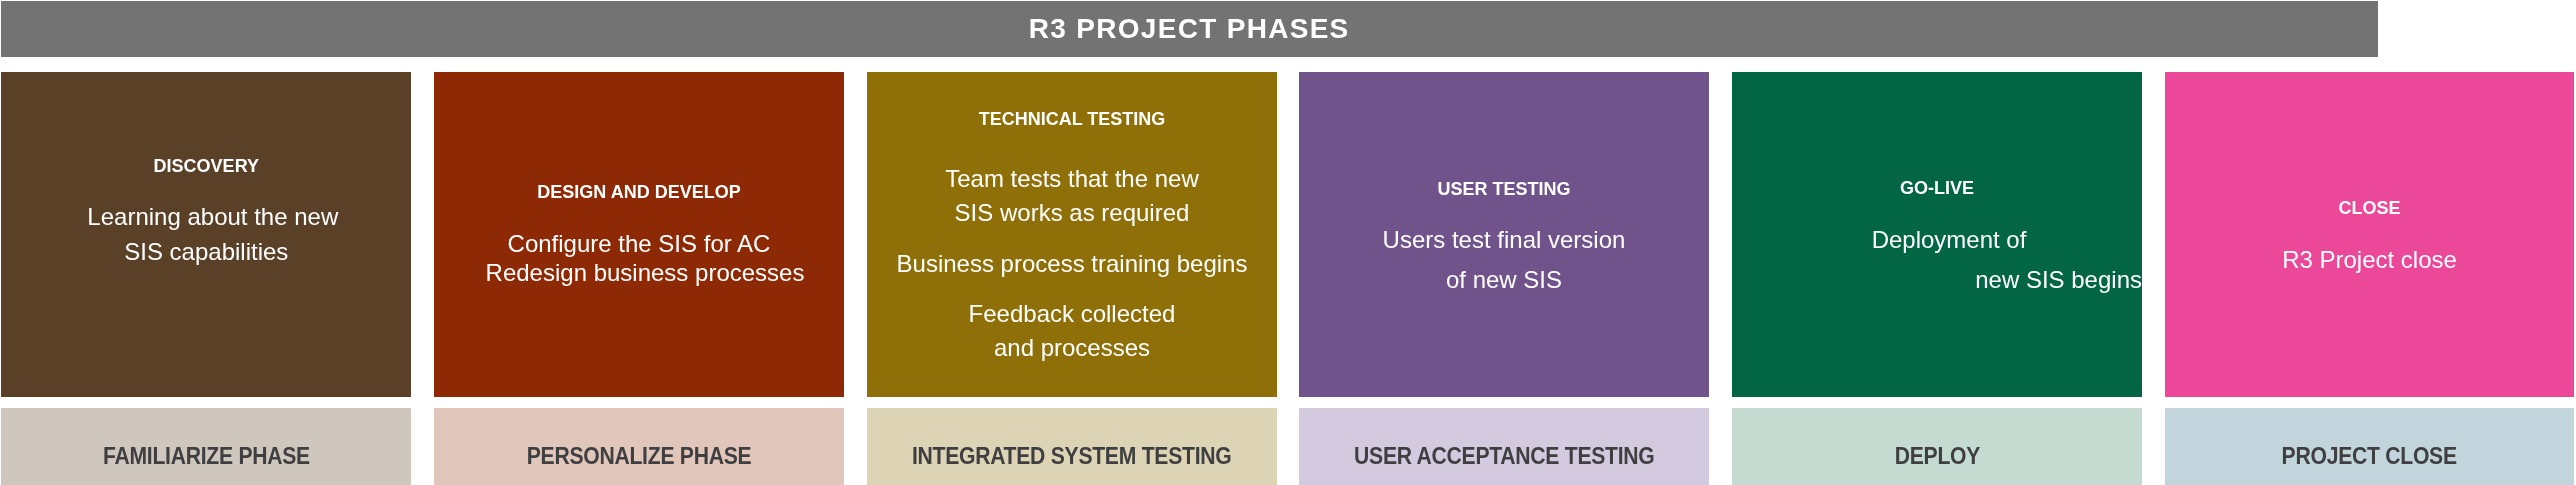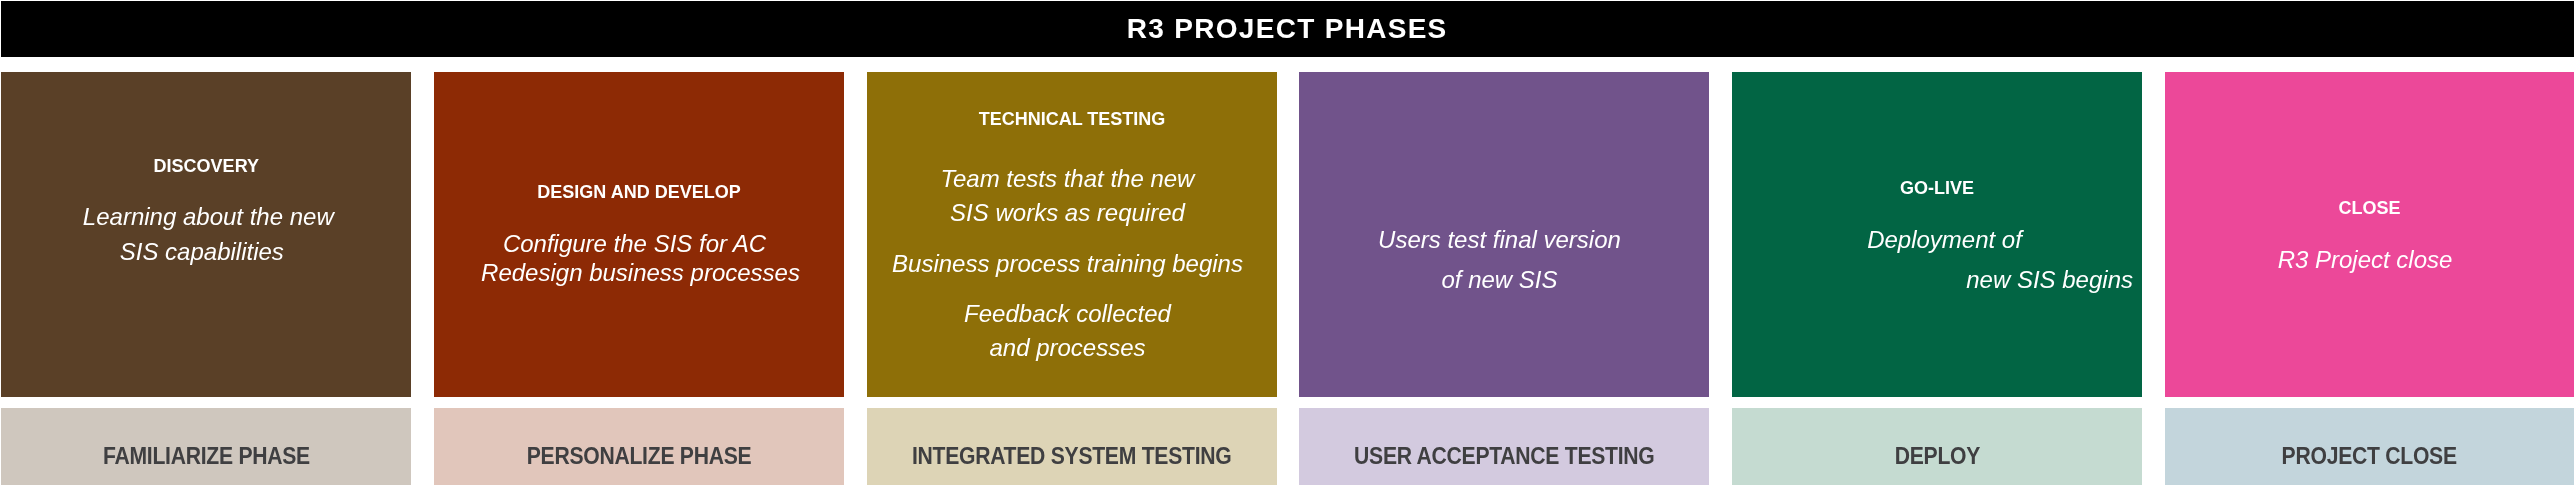--- a/index.html
+++ b/index.html
@@ -1,25 +1,25 @@
 <!DOCTYPE html>
 <html style="font-size:10.7px"><head>
 <meta charset="utf-8">
 <style>
   html, body { margin: 0; padding: 0; background: #ffffff; }
   body { width: 2576px; height: 485px; position: relative; overflow: hidden;
          font-family: "Liberation Sans", "DejaVu Sans", sans-serif; }
-  .top-bar { position: absolute; left: 0.7px; top: 0.7px; width: 2573px; height: 56px;
-             background: #000000; display: flex; align-items: center; justify-content: center; }
+  .top-bar { position: absolute; left: 0.7px; top: 0.7px; width: 2377px; height: 56px;
+             background: #737373; display: flex; align-items: center; justify-content: center; }
   .top-bar .title { color: #ffffff; font-weight: bold; font-size: 28px; letter-spacing: 1.3px; }
   .card { position: absolute; top: 72px; width: 410px; height: 325px; color: #ffffff; }
   .card .title { position: absolute; left: 0; right: 0; text-align: center;
                  font-weight: bold; font-size: 18px; line-height: 1; }
-  .card .line { position: absolute; left: 0; right: 9px; text-align: center;
-                font-size: 24px; line-height: 1; white-space: nowrap; font-style: italic; }
+  .card .line { position: absolute; left: 0; right: 0; text-align: center;
+                font-size: 24px; line-height: 1; white-space: nowrap; }
   .label { position: absolute; top: 408px; width: 410px; height: 97px;
            display: flex; align-items: center; justify-content: center; }
   .label span { color: #3f3f41; font-weight: bold; font-size: 23px; letter-spacing: -0.3px;
                 transform: scaleX(0.92); display: inline-block; white-space: nowrap; }
 </style>
 </head>
 <body>
 
 <div class="top-bar">
   <span class="title">R3 PROJECT PHASES</span>
@@ -49,20 +49,21 @@
   <div class="line" style="top:129px;">SIS works as required</div>
   <div class="line" style="top:180px;">Business process training begins</div>
   <div class="line" style="top:230px;">Feedback collected</div>
   <div class="line" style="top:264px;">and processes</div>
 </div>
 <div class="label" style="left:867px; background:#ddd4b6;">
   <span>INTEGRATED SYSTEM TESTING</span>
 </div>
 
 <div class="card" style="left:1299px; background:#71538b;">
+  <div class="title" style="top:108px;">USER TESTING</div>
   <div class="line" style="top:156px;">Users test final version</div>
   <div class="line" style="top:196px;">of new SIS</div>
 </div>
 <div class="label" style="left:1299px; background:#d3cadf;">
   <span>USER ACCEPTANCE TESTING</span>
 </div>
 
 <div class="card" style="left:1732px; background:#026544;">
   <div class="title" style="top:107px;">GO-LIVE</div>
   <div class="line" style="top:156px;margin-left:24px;">Deployment of</div>

